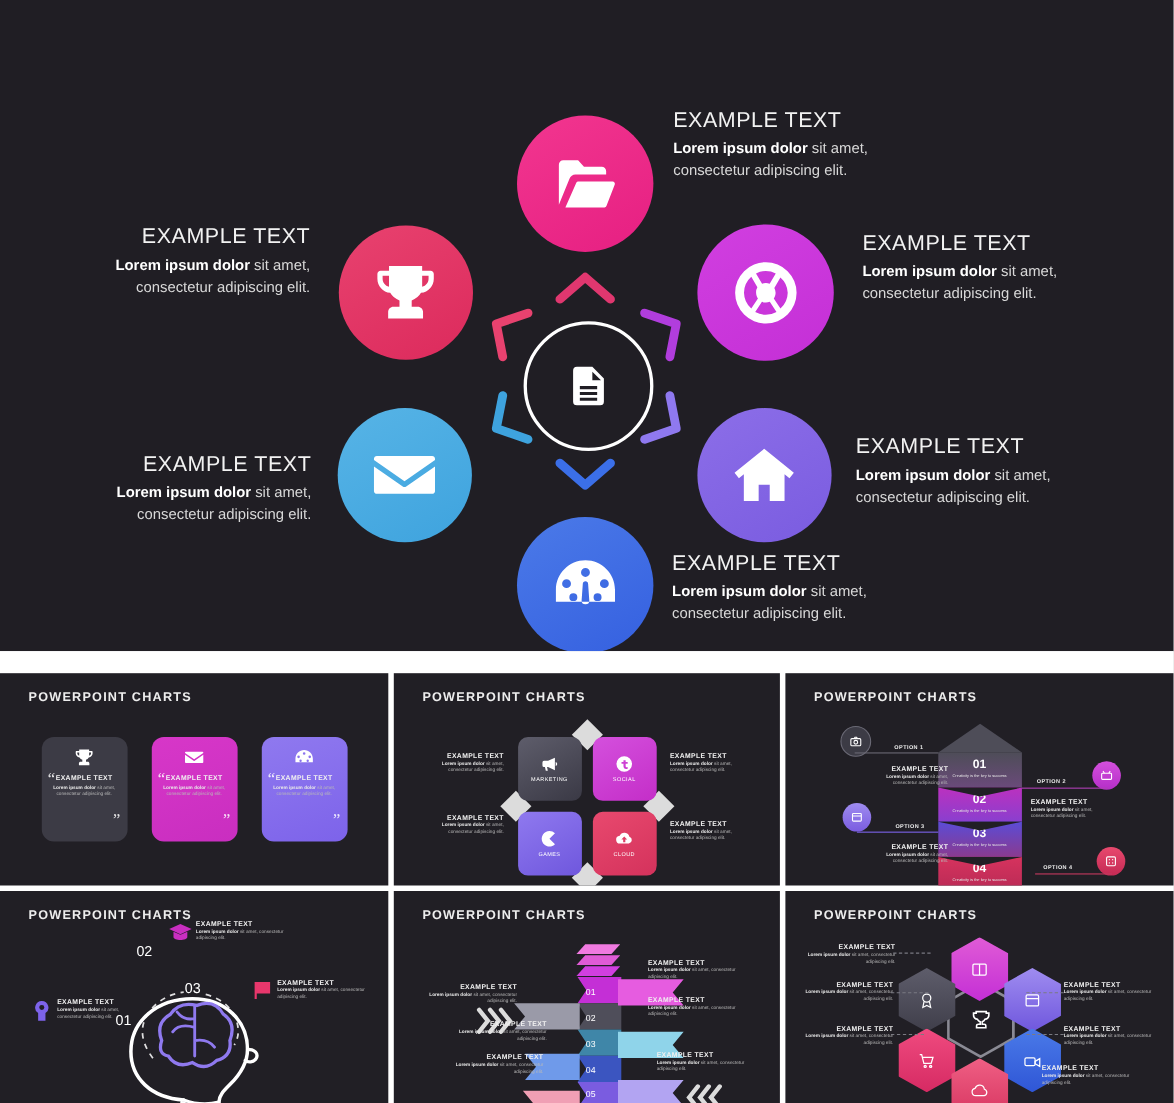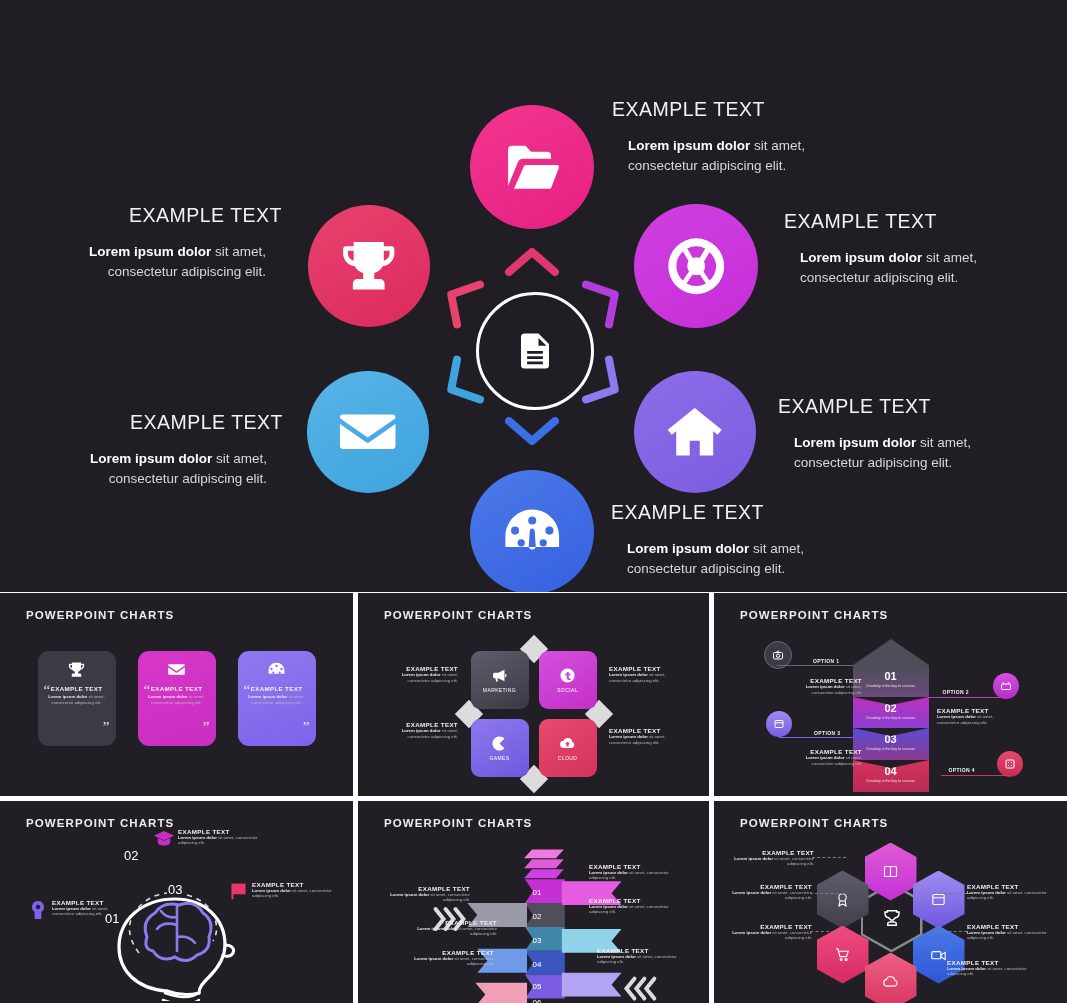--- a/index.html
+++ b/index.html
@@ -36,36 +36,36 @@
   
   .chev{position:absolute;width:58px;height:34px;}
   .chev svg{width:100%;height:100%;}
 
   
   .tblock{position:absolute;width:215px;}
   .tblock .ttl{
     font-size:19.5px;letter-spacing:.5px;color:#f2f2f2;
     font-weight:400;margin:0 0 5px 0;line-height:1.1;
   }
-  .tblock .body{font-size:13.5px;line-height:1.45;color:#d8d8d8;margin:16px;}
+  .tblock .body{font-size:13.5px;line-height:1.45;color:#d8d8d8;margin:0;}
   .tblock .body b{font-weight:700;color:#ffffff;}
   .tblock.right{text-align:left;}
   .tblock.left{text-align:right;}
 
   .t-folder{left:612px;top:99px;}
   .t-life  {left:784px;top:211px;}
   .t-home  {left:778px;top:396px;}
   .t-speed {left:611px;top:502px;}
   .t-mail  {left:68px;top:412px;}
   .t-trophy{left:67px;top:205px;}
 
   
   .grid{position:absolute;left:0;top:592px;width:1067px;height:411px;background:#ffffff;
         display:grid;grid-template-columns:353px 1fr 353px;grid-template-rows:1fr 1fr;gap:5px;
-        padding:1px 0 0 0;box-sizing:border-box;}
+        padding:20px 0 0 0;box-sizing:border-box;}
   .thumb{background:#211f25;position:relative;overflow:hidden;}
   .thumb .hdr{
     position:absolute;left:26px;top:16px;font-size:11.5px;letter-spacing:1.1px;
     color:#ededed;font-weight:600;
   }
   .mini-ttl{font-size:6.2px;letter-spacing:.35px;color:#f0f0f0;font-weight:600;}
   .mini-bd{font-size:4.3px;line-height:1.35;color:#b9b9b9;}
   .mini-bd b{color:#e8e8e8;}
 
   

